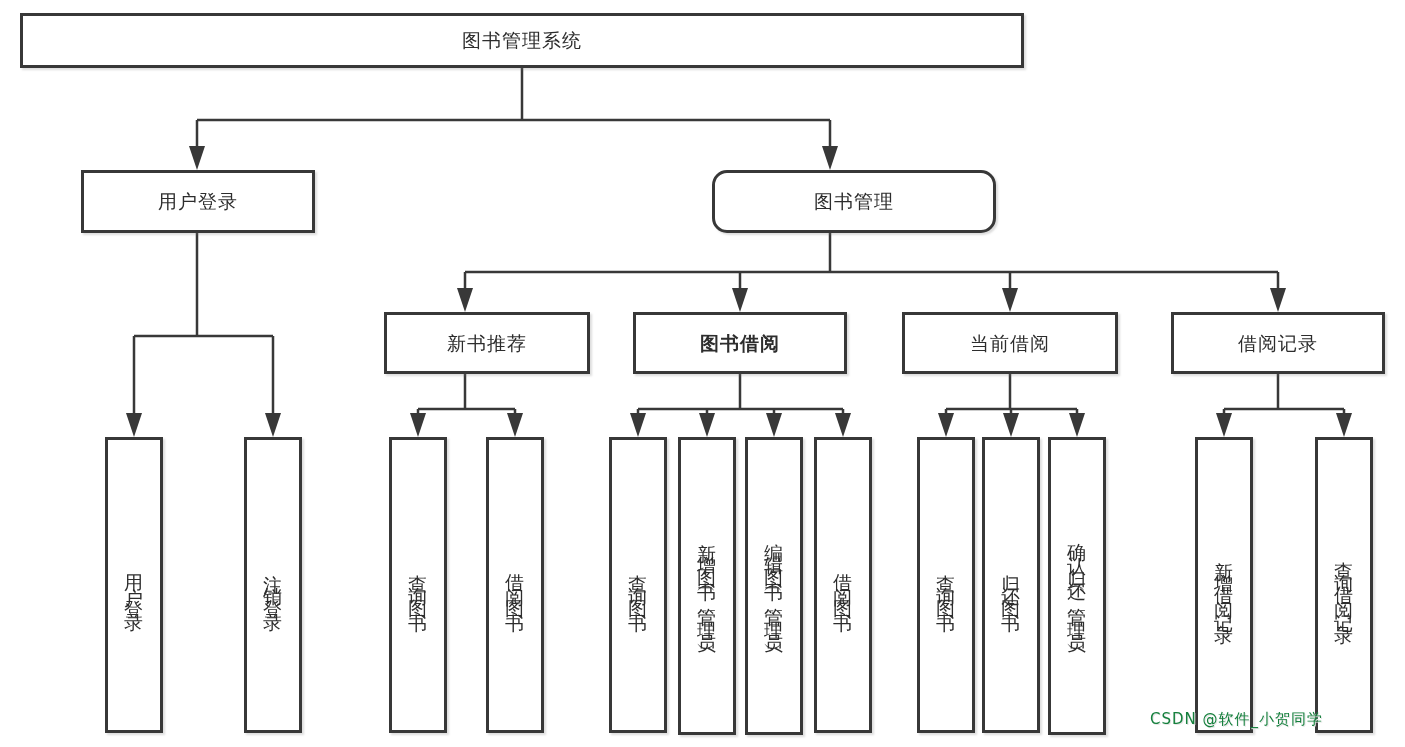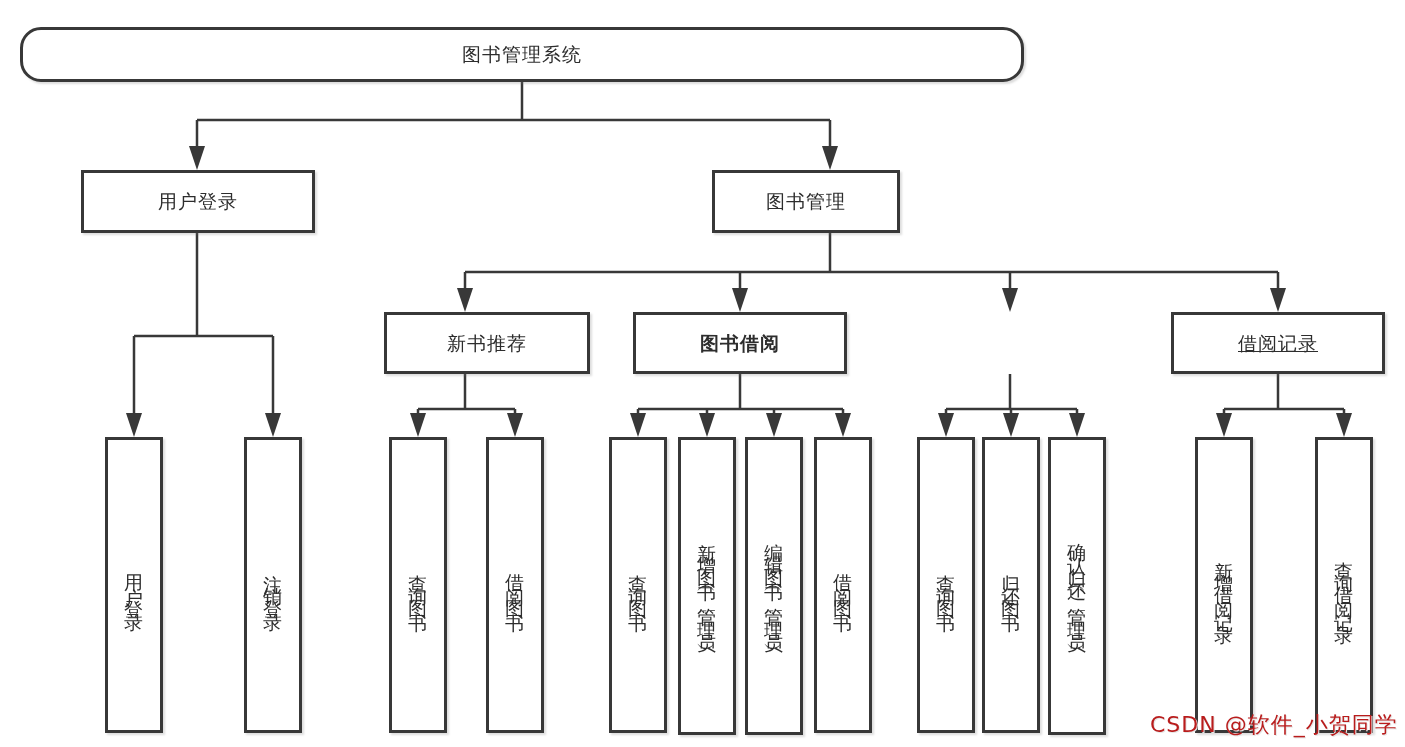--- a/index.html
+++ b/index.html
@@ -42,22 +42,22 @@
   .vbox {
     writing-mode: vertical-lr;
     text-orientation: mixed;
     letter-spacing: 13px;
     white-space: normal;
   }
   .watermark {
     position: absolute;
     left: 1150px;
     top: 710px;
-    font-size: 22px;
-    color: #b91c1c;
+    font-size: 15px;
+    color: #15803d;
     text-shadow: 1px 1px 0 #e6e6e6;
     letter-spacing: 1px;
   }
 </style>
 </head>
 <body>
 
 <div class="stage">
 
   <svg class="wires" width="1405" height="747" viewBox="0 0 1405 747" xmlns="http://www.w3.org/2000/svg">
@@ -93,28 +93,29 @@
       <polygon points="766,413 782,413 774,437"></polygon>
       <polygon points="835,413 851,413 843,437"></polygon>
       <polygon points="938,413 954,413 946,437"></polygon>
       <polygon points="1003,413 1019,413 1011,437"></polygon>
       <polygon points="1069,413 1085,413 1077,437"></polygon>
       <polygon points="1216,413 1232,413 1224,437"></polygon>
       <polygon points="1336,413 1352,413 1344,437"></polygon>
     </g>
   </svg>
 
-  <div class="box hbox" style="left:20px; top:27px; width:1004px; height:55px;border-radius:21px;">图书管理系统</div>
+  <div class="box hbox" style="left:20px; top:13px; width:1004px; height:55px;">图书管理系统</div>
 
   <div class="box hbox" style="left:81px; top:170px; width:234px; height:63px;">用户登录</div>
-  <div class="box hbox" style="left:712px; top:170px; width:188px; height:63px;">图书管理</div>
+  <div class="box hbox" style="left:712px; top:170px; width:284px; height:63px;border-radius:15px;">图书管理</div>
 
   <div class="box hbox" style="left:384px; top:312px; width:206px; height:62px;">新书推荐</div>
   <div class="box hbox" style="left:633px; top:312px; width:214px; height:62px;font-weight:bold;">图书借阅</div>
-  <div class="box hbox" style="left:1171px; top:312px; width:214px; height:62px;text-decoration:underline;">借阅记录</div>
+  <div class="box hbox" style="left:902px; top:312px; width:216px; height:62px;">当前借阅</div>
+  <div class="box hbox" style="left:1171px; top:312px; width:214px; height:62px;">借阅记录</div>
 
   <div class="box vbox" style="left:105px; top:437px; width:58px; height:296px;">用户登录</div>
   <div class="box vbox" style="left:244px; top:437px; width:58px; height:296px;">注销登录</div>
 
   <div class="box vbox" style="left:389px; top:437px; width:58px; height:296px;">查询图书</div>
   <div class="box vbox" style="left:486px; top:437px; width:58px; height:296px;">借阅图书</div>
 
   <div class="box vbox" style="left:609px; top:437px; width:58px; height:296px;">查询图书</div>
   <div class="box vbox" style="left:678px; top:437px; width:58px; height:298px;">新增图书（管理员）</div>
   <div class="box vbox" style="left:745px; top:437px; width:58px; height:298px;">编辑图书（管理员）</div>

